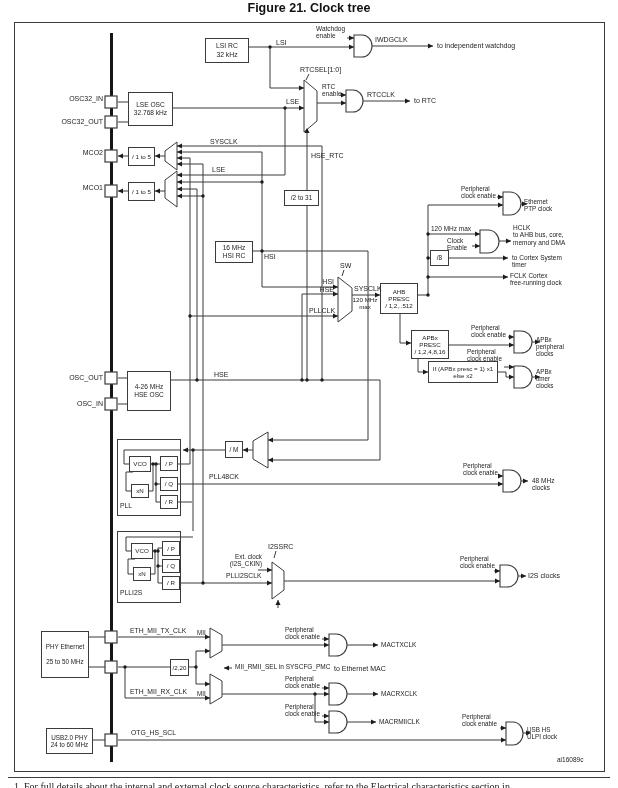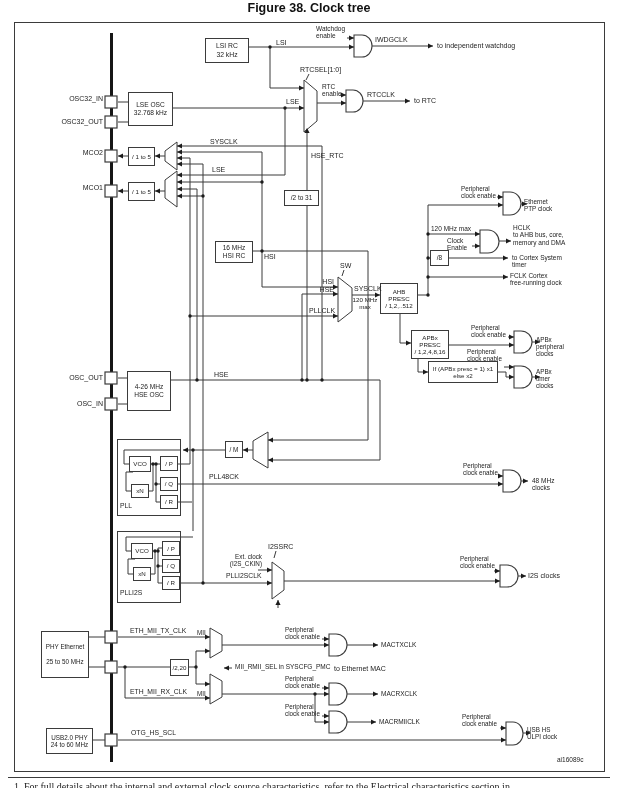--- a/index.html
+++ b/index.html
@@ -15,21 +15,21 @@
       display:flex;align-items:center;justify-content:center;text-align:center;
       font-size:6.8px;line-height:1.18;white-space:pre-line;z-index:2;color:#1c1c1c;}
   .bx.bare{background:transparent;z-index:1;}
   #footnote-rule{position:absolute;left:8px;top:777px;width:602px;border-top:1px solid #3b3b3b;}
   #footnote{position:absolute;left:14px;top:781px;width:596px;font-size:10px;color:#1c1c1c;z-index:3;}
 </style>
 </head>
 <body>
 
 <div id="page">
-  <div id="figure-title">Figure 38. Clock tree</div>
+  <div id="figure-title">Figure 21. Clock tree</div>
   <div id="diagram-border"></div>
 
   <svg id="wiring" width="618" height="788" viewBox="0 0 618 788">
     <g id="wires" stroke="#3b3b3b" stroke-width="1" fill="none">
         <line x1="249" y1="47" x2="354" y2="47"></line>
         <line x1="270" y1="47" x2="270" y2="88"></line>
         <line x1="270" y1="88" x2="304" y2="88"></line>
         <line x1="347" y1="38" x2="354" y2="38"></line>
         <line x1="372" y1="46" x2="433" y2="46"></line>
         <line x1="309" y1="74" x2="306" y2="80"></line>

